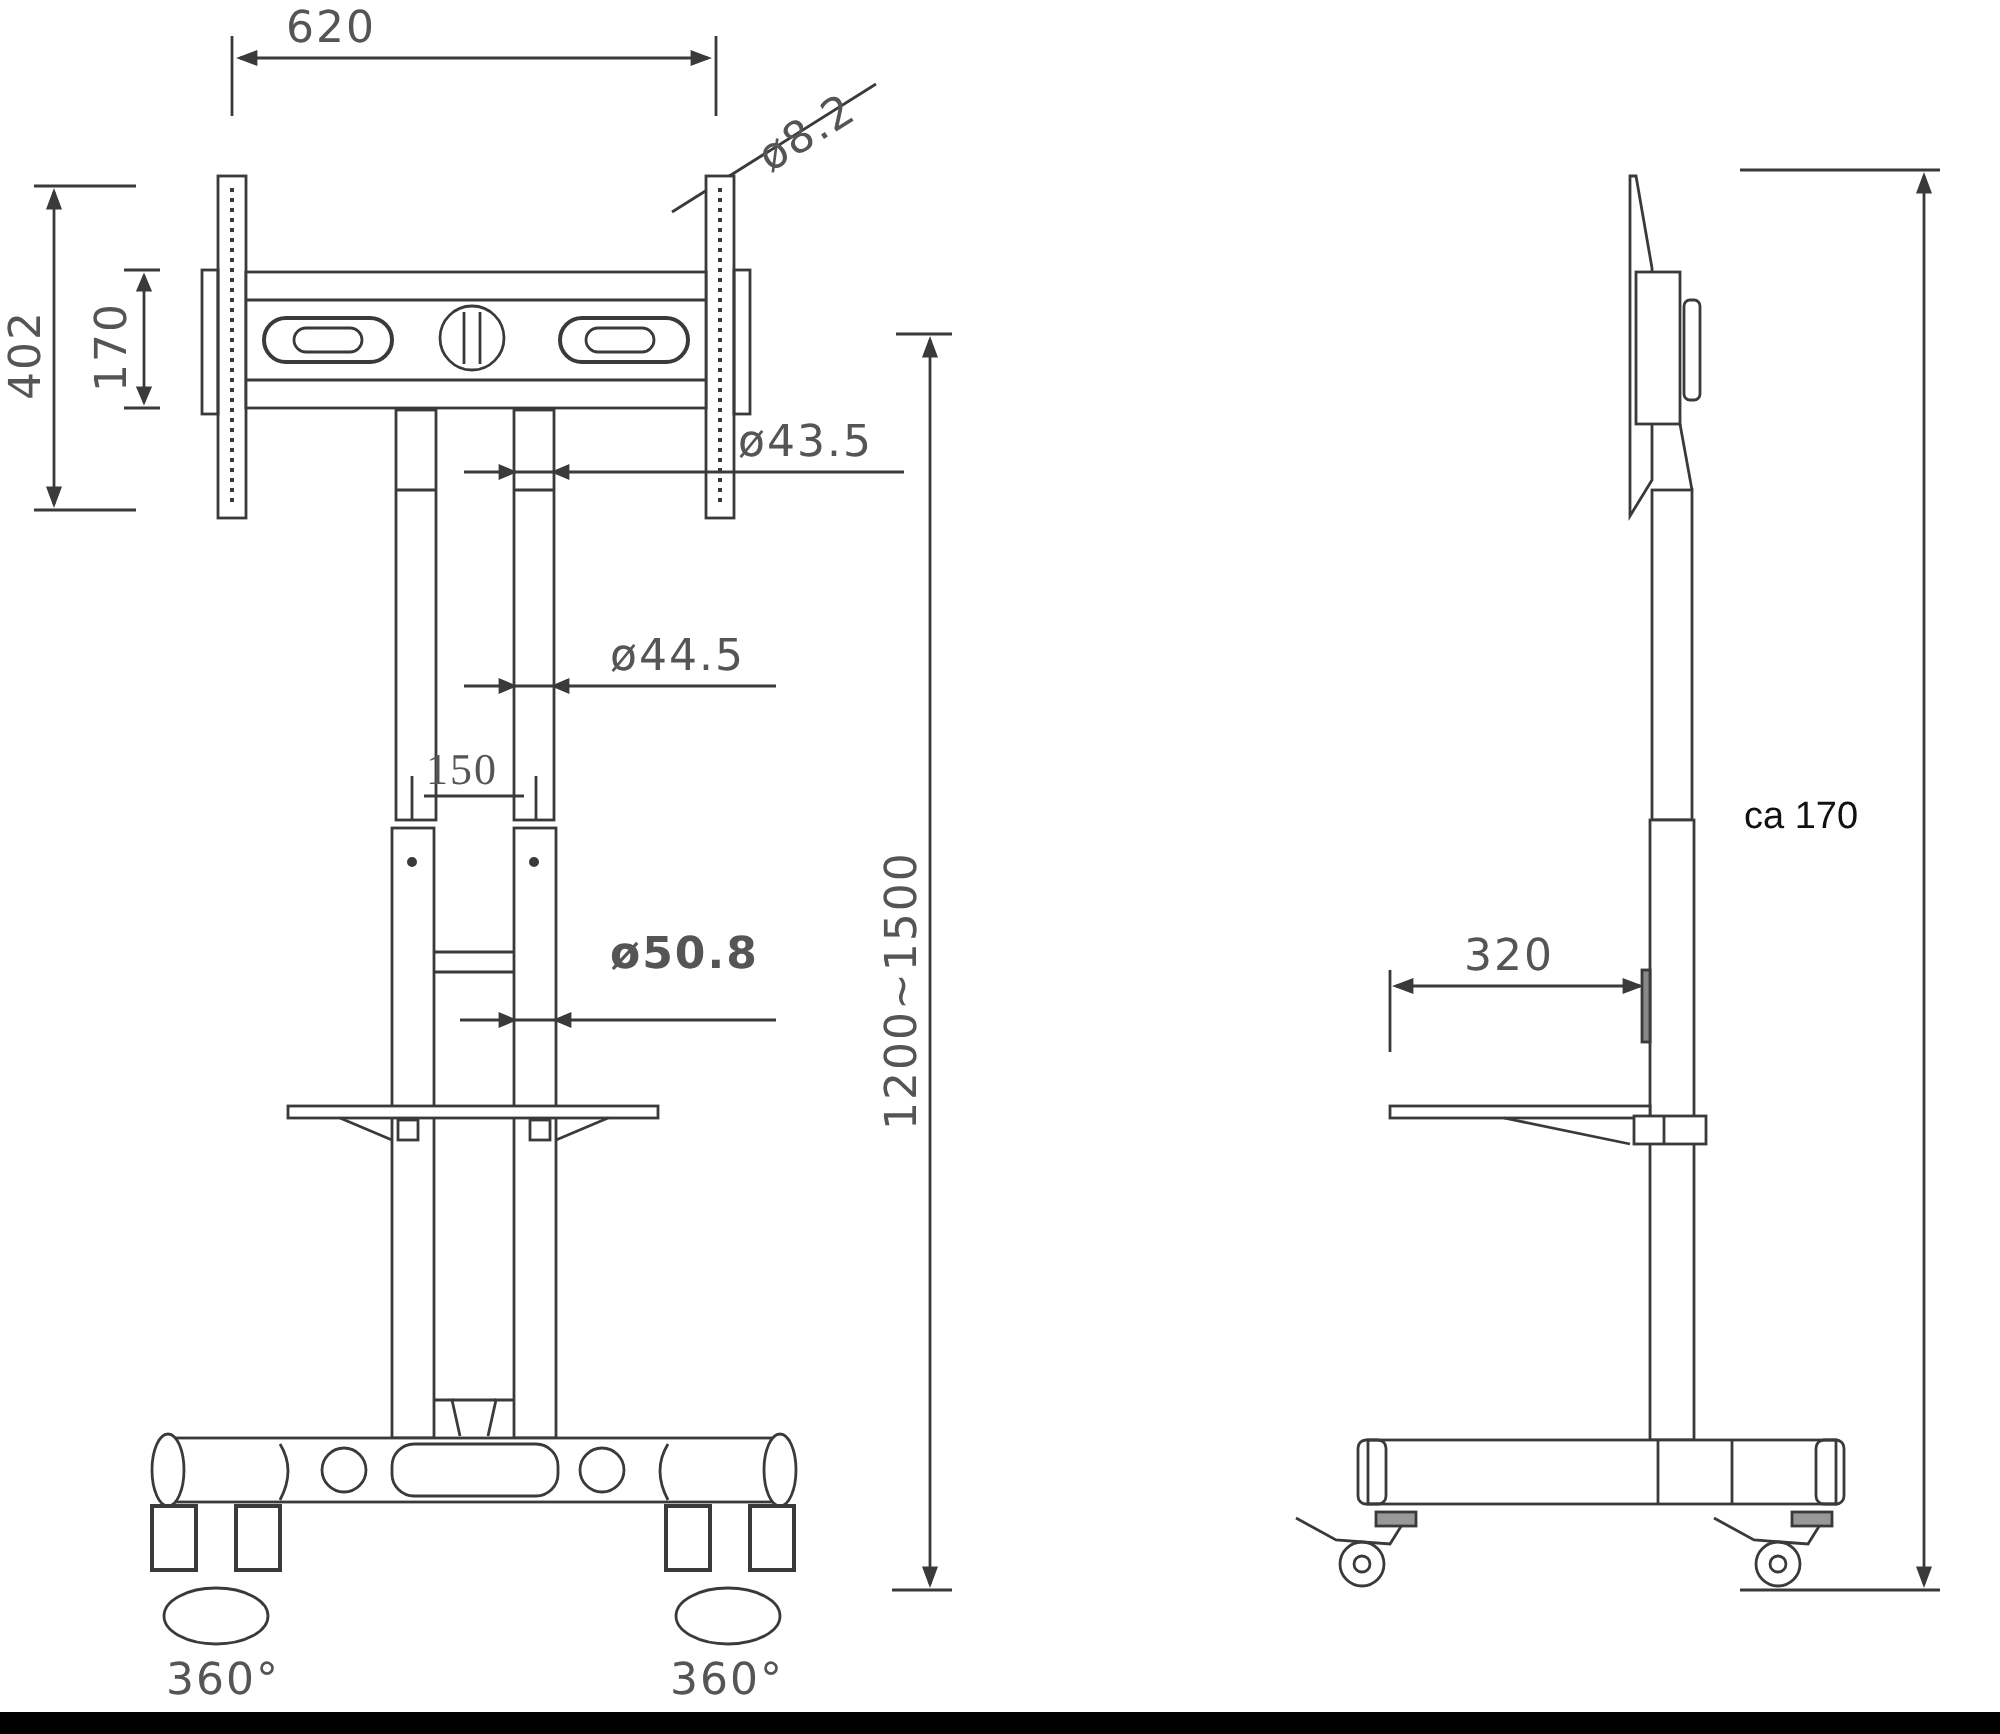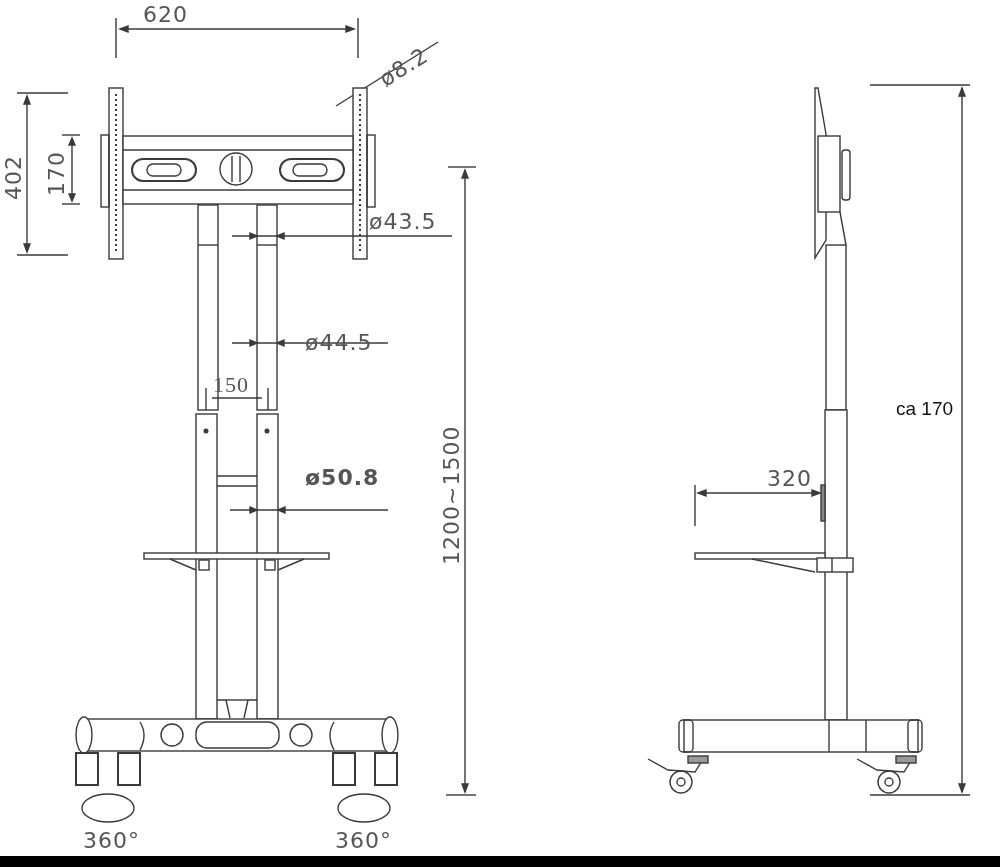--- a/index.html
+++ b/index.html
@@ -2,21 +2,21 @@
 <html><head>
 <meta charset="utf-8">
 <style>
   html, body { margin:0; padding:0; background:#ffffff; }
   #canvas { position:relative; width:1000px; height:867px; background:#ffffff; overflow:hidden; font-family:"DejaVu Sans", sans-serif; }
   svg { position:absolute; left:0; top:0; }
   .lbl { position:absolute; color:#555; font-family:"DejaVu Sans", sans-serif; white-space:nowrap; line-height:1; }
   .dim { font-size:22px; letter-spacing:1px; }
   .rot { transform-origin:0 0; }
   .bottom-bar { position:absolute; left:0; top:856px; width:1000px; height:11px; background:#000; }
-  .ca { font-family:"Liberation Sans", sans-serif; color:#111; font-size:19px;margin-left:24px; }
+  .ca { font-family:"Liberation Sans", sans-serif; color:#111; font-size:19px; }
 </style>
 </head>
 <body>
 
 <div id="canvas">
 
 <svg width="1000" height="867" viewBox="0 0 1000 867" fill="none" stroke="#3a3a3a" stroke-width="1.4">
 
   <g>
     <line x1="116" y1="18" x2="116" y2="58"></line>
@@ -178,23 +178,23 @@
     <line x1="962" y1="88" x2="962" y2="792"></line>
     <path d="M962 88 l-3 8 h6 z M962 792 l-3 -8 h6 z" fill="#3a3a3a"></path>
   </g>
 </svg>
 
 <div class="lbl dim" style="left:143px; top:4px;text-align:center;">620</div>
 <div class="lbl dim rot" style="left:376px; top:72px; transform:rotate(-32deg);">ø8.2</div>
 <div class="lbl dim rot" style="left:3px; top:200px; transform:rotate(-90deg);">402</div>
 <div class="lbl dim rot" style="left:46px; top:196px; transform:rotate(-90deg);">170</div>
 <div class="lbl dim" style="left:369px; top:211px;text-align:center;">ø43.5</div>
-<div class="lbl dim" style="left:305px; top:332px;">ø44.5</div>
+<div class="lbl dim" style="left:305px; top:318px;">ø44.5</div>
 <div class="lbl dim" style="left:213px; top:374px;font-family:Liberation Serif, serif;">150</div>
 <div class="lbl dim" style="left:305px; top:467px;font-weight:bold;">ø50.8</div>
 <div class="lbl dim rot" style="left:441px; top:565px; transform:rotate(-90deg);">1200~1500</div>
 <div class="lbl dim" style="left:83px; top:830px;">360°</div>
 <div class="lbl dim" style="left:335px; top:830px;">360°</div>
-<div class="lbl dim" style="left:732px; top:468px;margin-left:35px;">320</div>
+<div class="lbl dim" style="left:732px; top:468px;">320</div>
 <div class="lbl ca" style="left:872px; top:399px;">ca 170</div>
 
 <div class="bottom-bar"></div>
 </div>
 
 </body></html>

